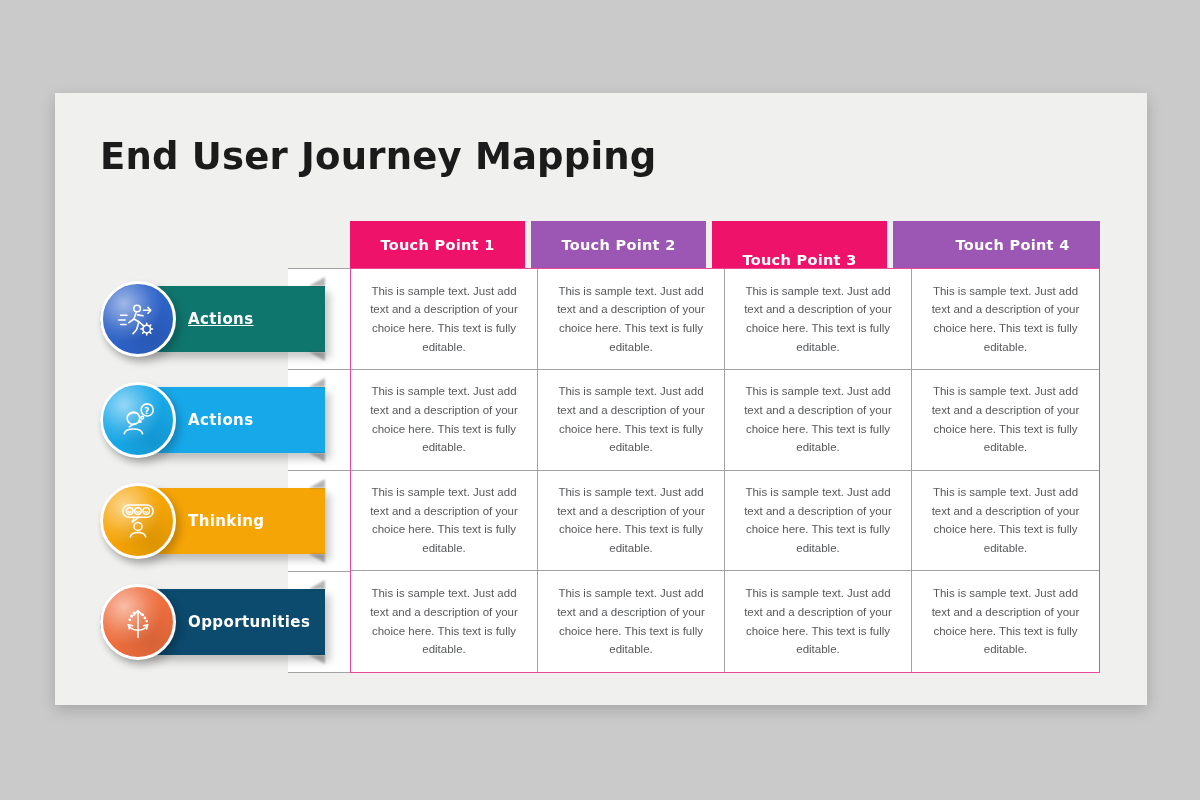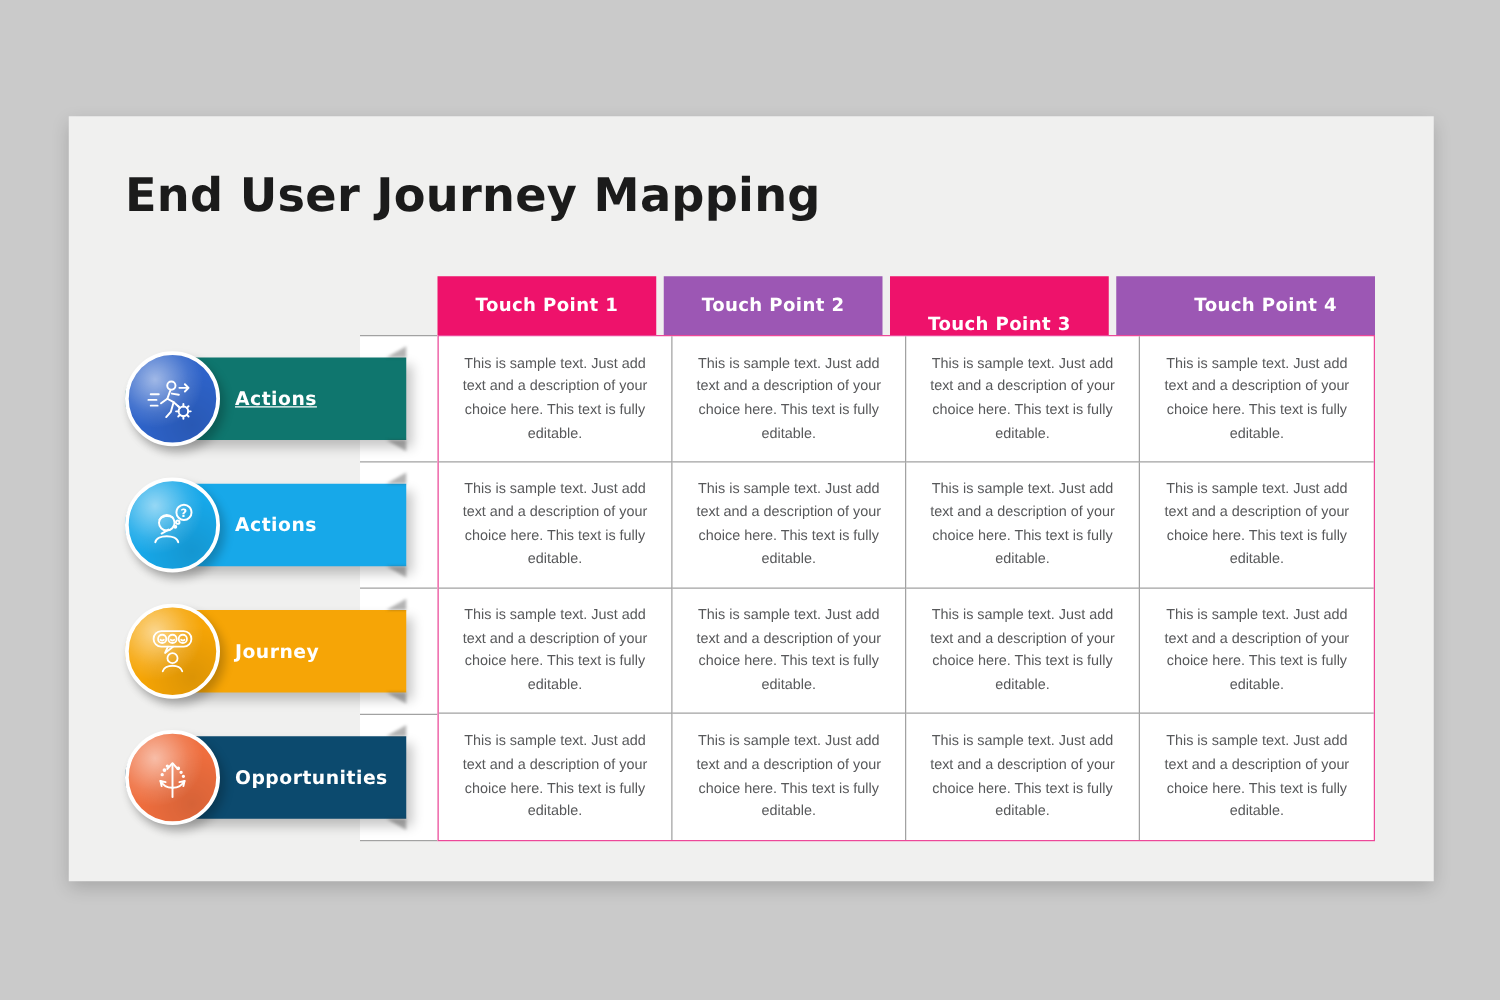--- a/index.html
+++ b/index.html
@@ -176,21 +176,21 @@
         <rect x="7.5" y="6.5" width="33" height="13.5" rx="6.7"></rect>
         <path d="M20 20l-2.5 5.5 7-5.5"></path>
         <circle cx="15" cy="13.2" r="3.6"></circle>
         <circle cx="24" cy="13.2" r="3.6"></circle>
         <circle cx="33" cy="13.2" r="3.6"></circle>
         <path d="M13.6 14a1.9 1.9 0 0 0 2.8 0M22.6 14a1.9 1.9 0 0 0 2.8 0M31.6 14a1.9 1.9 0 0 0 2.8 0"></path>
         <circle cx="24" cy="30" r="4.4"></circle>
         <path d="M15.5 41.5c1.5-6.5 15.5-6.5 17 0"></path>
       </svg>
     </div>
-    <span>Journey</span>
+    <span>Thinking</span>
   </div>
 
   <div class="pill" style="top: 496px; background-color: #0c4a6e;">
     <div class="pill-circle" style="background-color: rgb(239, 110, 62);">
       <div class="gloss"></div>
       <svg width="44" height="44" viewBox="0 0 48 48" fill="none" stroke="#ffffff" stroke-width="1.7" stroke-linecap="round" stroke-linejoin="round">
         <path d="M24 41V12"></path>
         <path d="M19.5 16.5 24 11.5l4.5 5"></path>
         <path d="M24 33c-4.5 0-8.5-2-10.5-6"></path>
         <path d="M13.5 27l1 4.5M13.5 27l4.5 1"></path>

